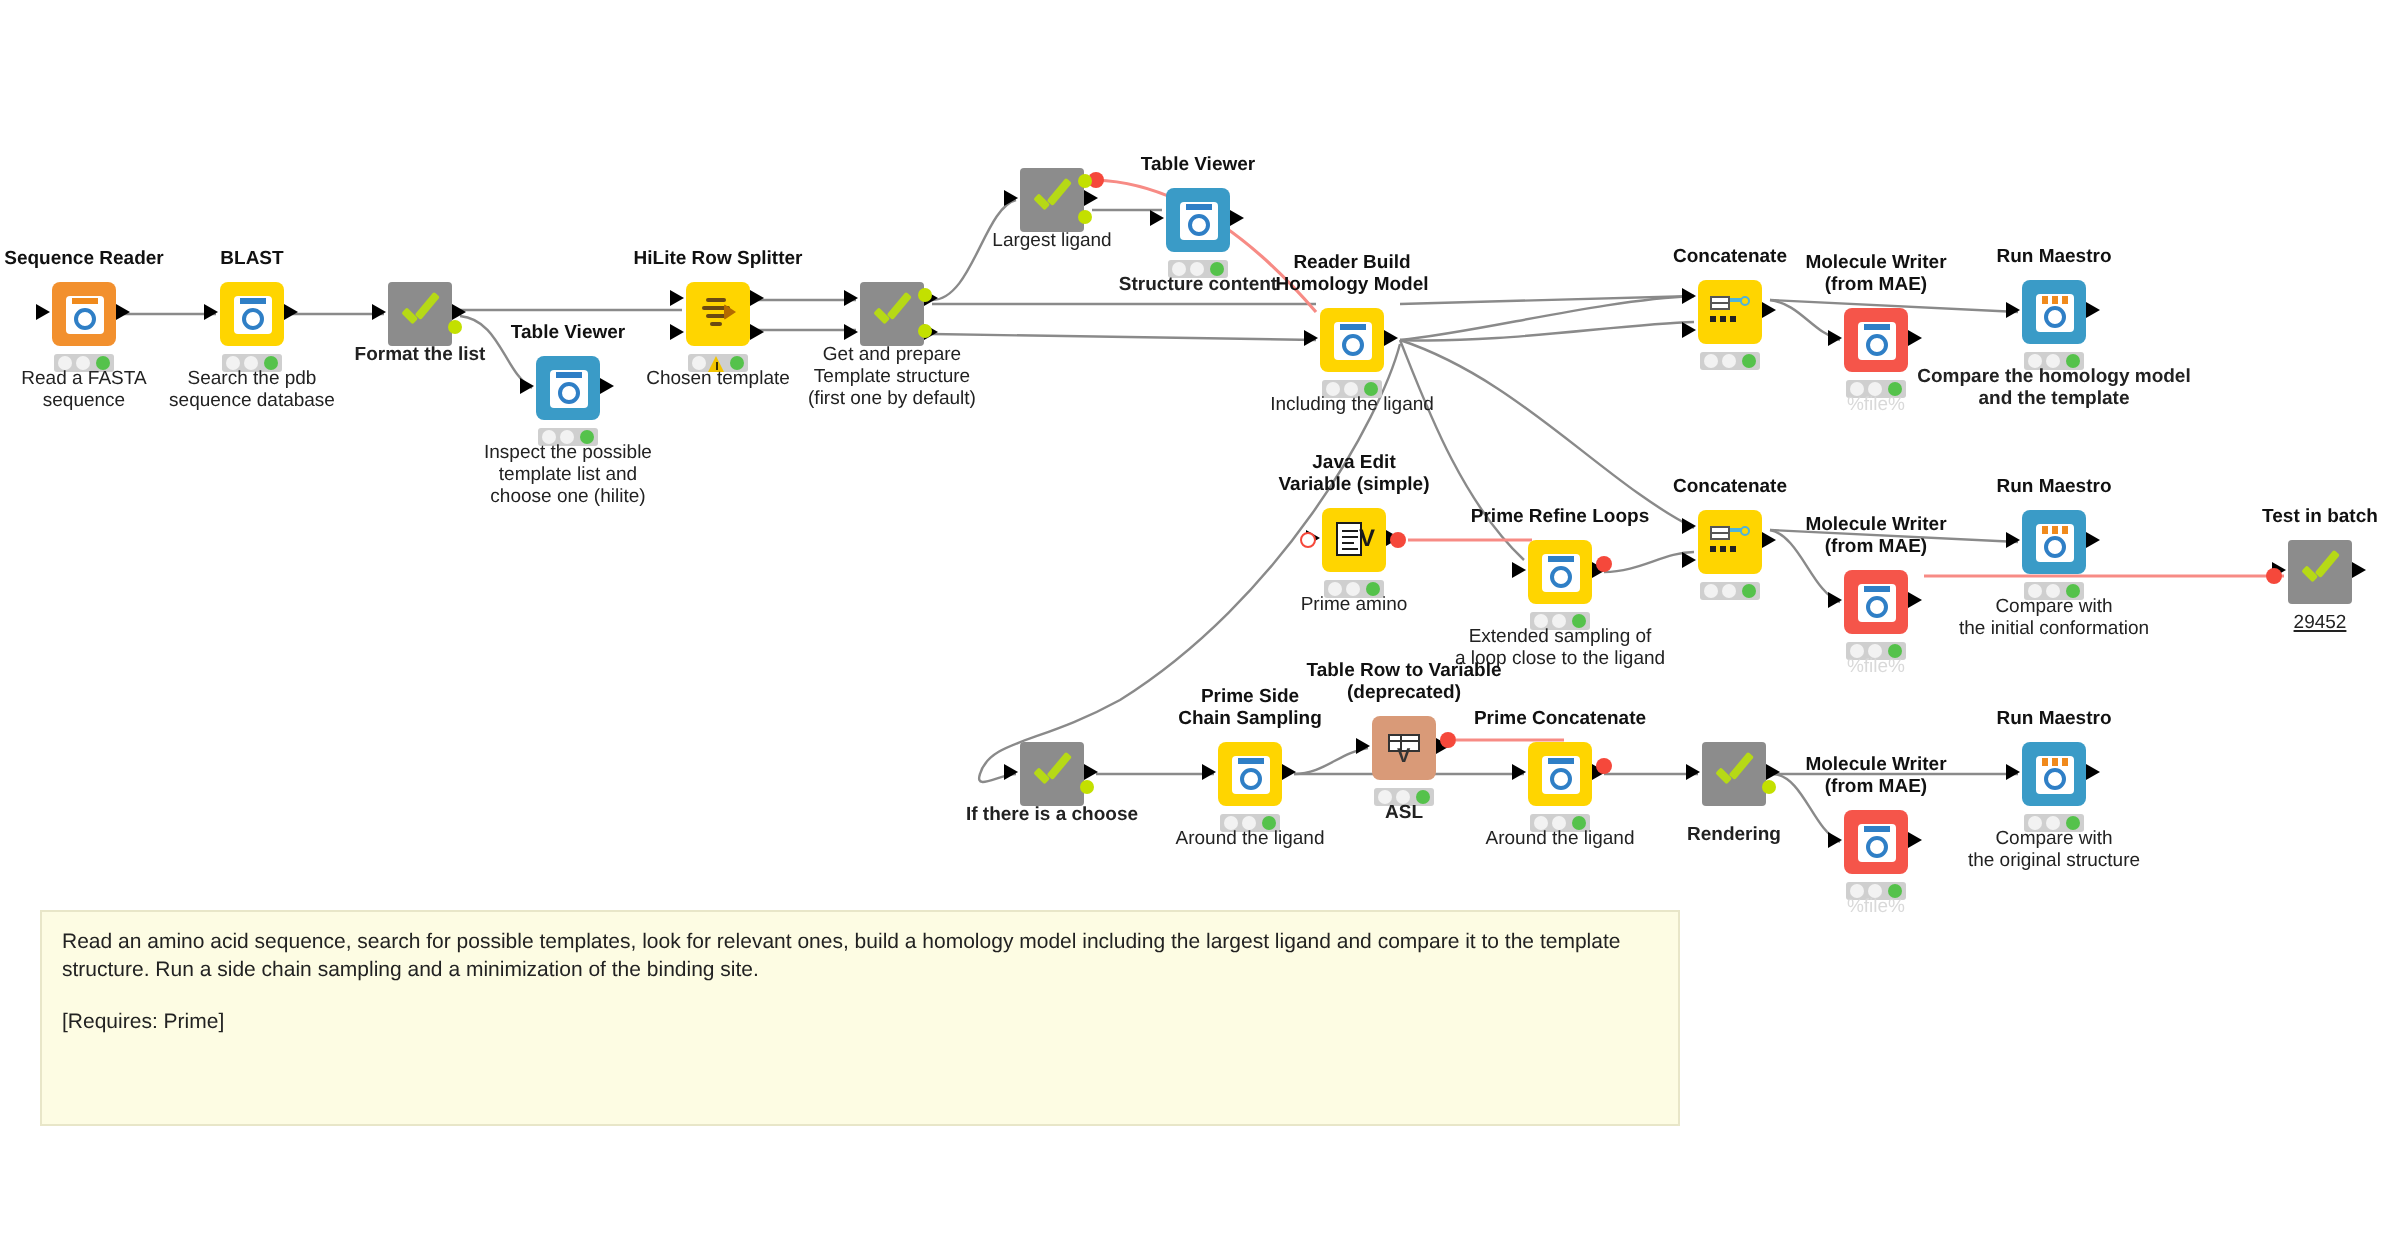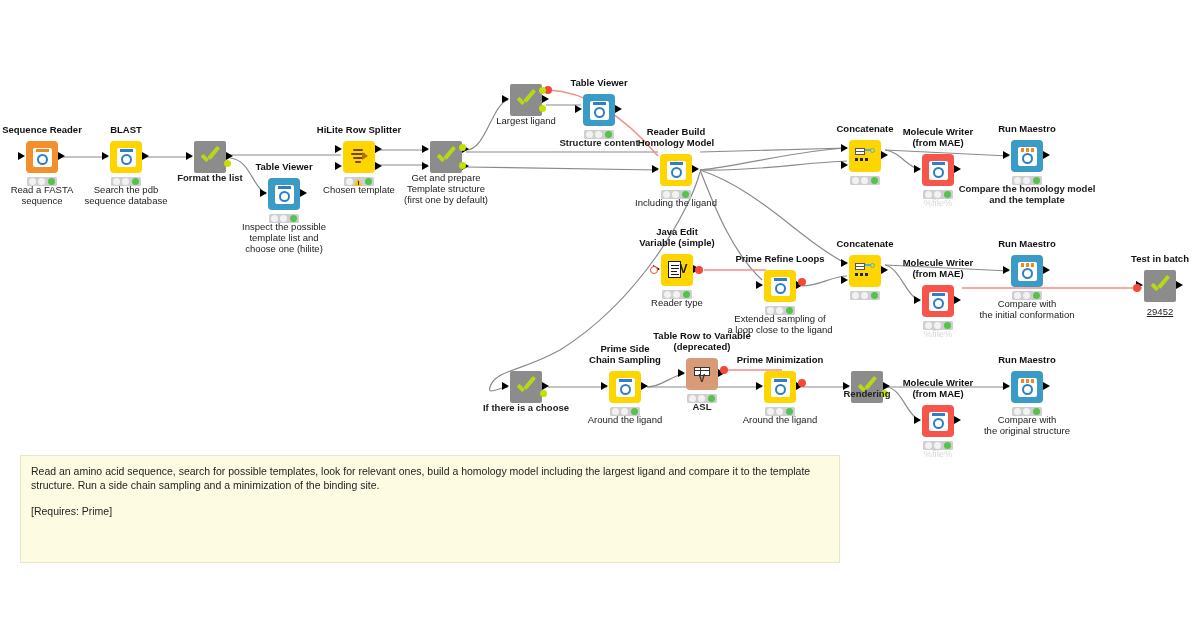--- a/index.html
+++ b/index.html
@@ -385,21 +385,21 @@
         <span class="port" style="left: 32px; top: 11px;"></span>
         <span class="vport open" style="left: -11px; top: 12px;"></span>
         <span class="vport" style="left: 34px; top: 12px;"></span>
         <div class="status" style="left: 1px; top: 36px;">
           <i></i>
           <i></i>
           <i class="on"></i>
         </div>
         <div class="title" style="left: -90px; width: 212px; top: -28px;">Java Edit
 Variable (simple)</div>
-        <div class="sub" style="left: -90px; width: 212px; top: 43px;">Reader type</div>
+        <div class="sub" style="left: -90px; width: 212px; top: 43px;">Prime amino</div>
       </div>
       <div class="node" style="left: 764px; top: 270px;">
         <div class="nbox" style="background: rgb(255, 213, 0);">
           <div class="gl-disk"></div>
         </div>
         <span class="port in" style="left: -8px; top: 11px;"></span>
         <span class="port" style="left: 32px; top: 11px;"></span>
         <span class="vport" style="left: 34px; top: 8px;"></span>
         <div class="status" style="left: 1px; top: 36px;">
           <i></i>
@@ -526,31 +526,31 @@
           <div class="gl-disk"></div>
         </div>
         <span class="port in" style="left: -8px; top: 11px;"></span>
         <span class="port" style="left: 32px; top: 11px;"></span>
         <span class="vport" style="left: 34px; top: 8px;"></span>
         <div class="status" style="left: 1px; top: 36px;">
           <i></i>
           <i></i>
           <i class="on"></i>
         </div>
-        <div class="title" style="left: -90px; width: 212px; top: -17px;">Prime Minimization</div>
+        <div class="title" style="left: -90px; width: 212px; top: -17px;">Prime Concatenate</div>
         <div class="sub" style="left: -90px; width: 212px; top: 43px;">Around the ligand</div>
       </div>
       <div class="node" style="left: 851px; top: 371px;">
         <div class="nbox meta" style="background: rgb(140, 140, 140);">
           <div class="gl-check"></div>
         </div>
         <span class="port in" style="left: -8px; top: 11px;"></span>
         <span class="port" style="left: 32px; top: 11px;"></span>
         <span class="fvport" style="left: 30px; top: 19px;"></span>
-        <div class="sub bold" style="left: -90px; width: 212px; top: 17px;">Rendering</div>
+        <div class="sub bold" style="left: -90px; width: 212px; top: 41px;">Rendering</div>
       </div>
       <div class="node" style="left: 922px; top: 405px;">
         <div class="nbox" style="background: rgb(245, 85, 74);">
           <div class="gl-disk"></div>
         </div>
         <span class="port in" style="left: -8px; top: 11px;"></span>
         <span class="port" style="left: 32px; top: 11px;"></span>
         <div class="status" style="left: 1px; top: 36px;">
           <i></i>
           <i></i>

